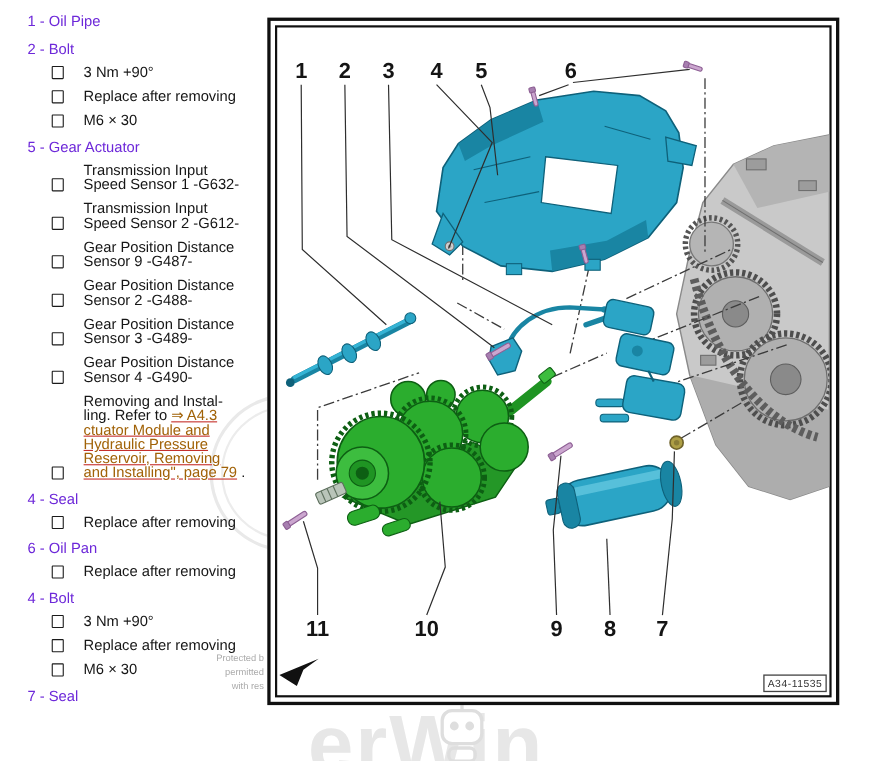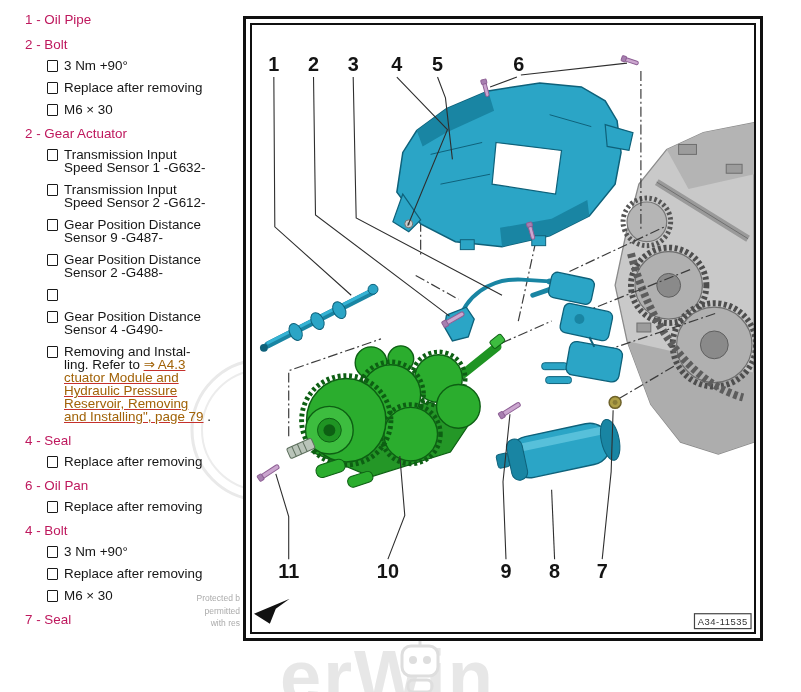--- a/index.html
+++ b/index.html
@@ -14,24 +14,24 @@
   
   #wm-layer{position:absolute;left:0;top:0;width:801px;height:692px;z-index:0;}
   #wm-text{
     position:absolute;left:280px;top:634px;z-index:0;
     font-size:74px;font-weight:bold;letter-spacing:2px;
     color:#e7e7e7;
   }
   #wm-robot{position:absolute;left:398px;top:638px;z-index:0;}
   
   #parts-list{position:absolute;left:25px;top:13px;width:212px;z-index:2;}
-  .pl-head{font-size:13.4px;line-height:14px;margin:0 0 7px 0;color:#be185d;}
+  .pl-head{font-size:13.4px;line-height:14px;margin:0 0 7px 0;color:#6d28d9;}
   .pl-item{margin-bottom:11px;}
   .pl-item.sp{margin-top:8px;}
-  .pl-sub{display:flex;gap:6px;margin:0 0 9px 22px;}
+  .pl-sub{display:flex;gap:18px;margin:0 0 9px 22px;align-items:flex-end;}
   .cb{width:9px;height:10px;border:1.4px solid #1a1a1a;border-radius:1px;flex:none;margin-top:1px;background:#fff;}
   .txt{width:148px;font-size:13.4px;line-height:13px;}
   .redlink{color:#a16207;text-decoration:underline;text-decoration-color:#c5302c;cursor:pointer;}
   
   #protected{
     position:absolute;left:118px;top:592px;width:122px;z-index:1;
     font-size:8.5px;line-height:12.5px;color:#ababab;text-align:right;
   }
   
   #frame{
@@ -78,39 +78,40 @@
       <div class="pl-sub">
         <span class="cb"></span>
         <span class="txt">Replace after removing</span>
       </div>
       <div class="pl-sub">
         <span class="cb"></span>
         <span class="txt">M6 × 30</span>
       </div>
     </div>
     <div class="pl-item">
-      <div class="pl-head">2 - Gear Actuator</div>
+      <div class="pl-head">5 - Gear Actuator</div>
       <div class="pl-sub">
         <span class="cb"></span>
         <span class="txt">Transmission Input Speed Sensor 1 -G632-</span>
       </div>
       <div class="pl-sub">
         <span class="cb"></span>
         <span class="txt">Transmission Input Speed Sensor 2 -G612-</span>
       </div>
       <div class="pl-sub">
         <span class="cb"></span>
         <span class="txt">Gear Position Distance Sensor 9 -G487-</span>
       </div>
       <div class="pl-sub">
         <span class="cb"></span>
         <span class="txt">Gear Position Distance Sensor 2 -G488-</span>
       </div>
       <div class="pl-sub">
         <span class="cb"></span>
+        <span class="txt">Gear Position Distance Sensor 3 -G489-</span>
       </div>
       <div class="pl-sub">
         <span class="cb"></span>
         <span class="txt">Gear Position Distance Sensor 4 -G490-</span>
       </div>
       <div class="pl-sub">
         <span class="cb"></span>
         <span class="txt"><span>Removing and Instal-ling. Refer to </span><a class="redlink">⇒ A4.3 ctuator Module and Hydraulic Pressure Reservoir, Removing and Installing", page 79</a><span> .</span></span>
       </div>
     </div>

